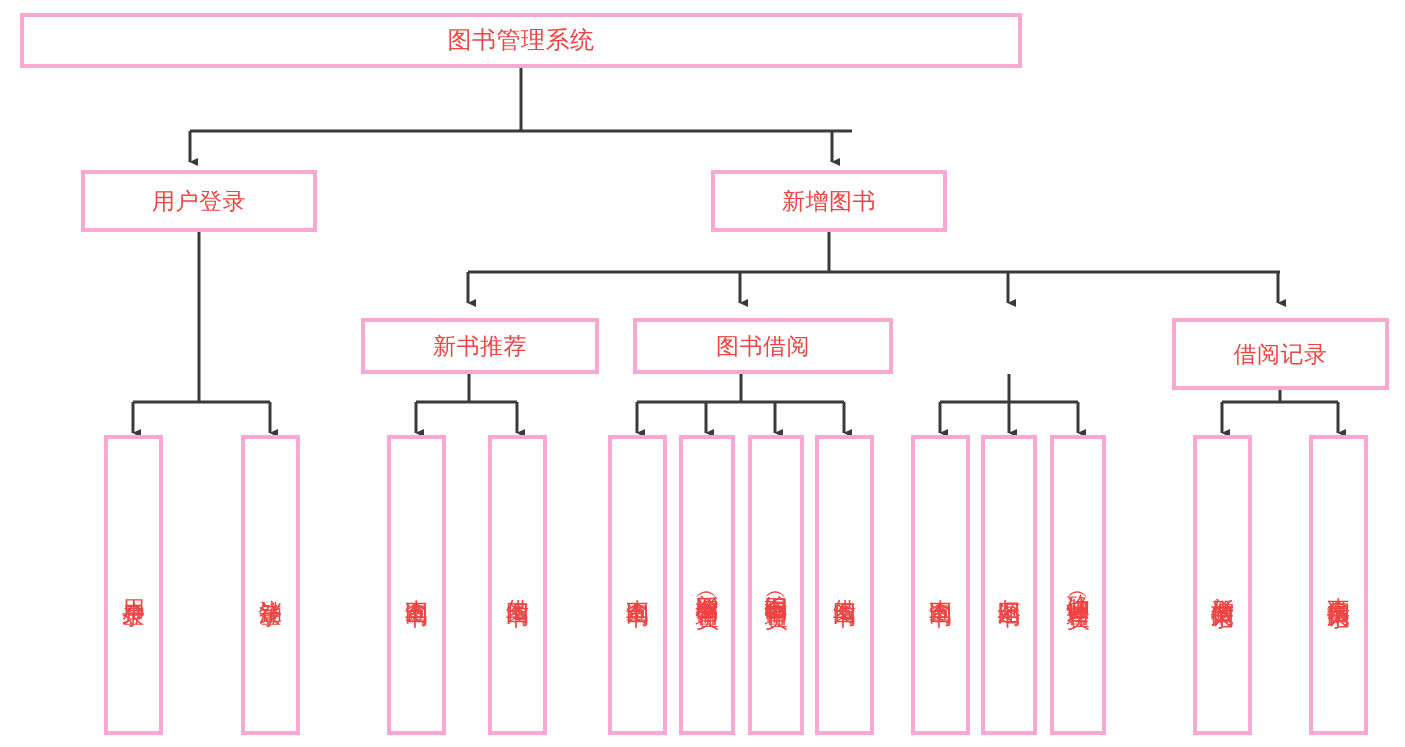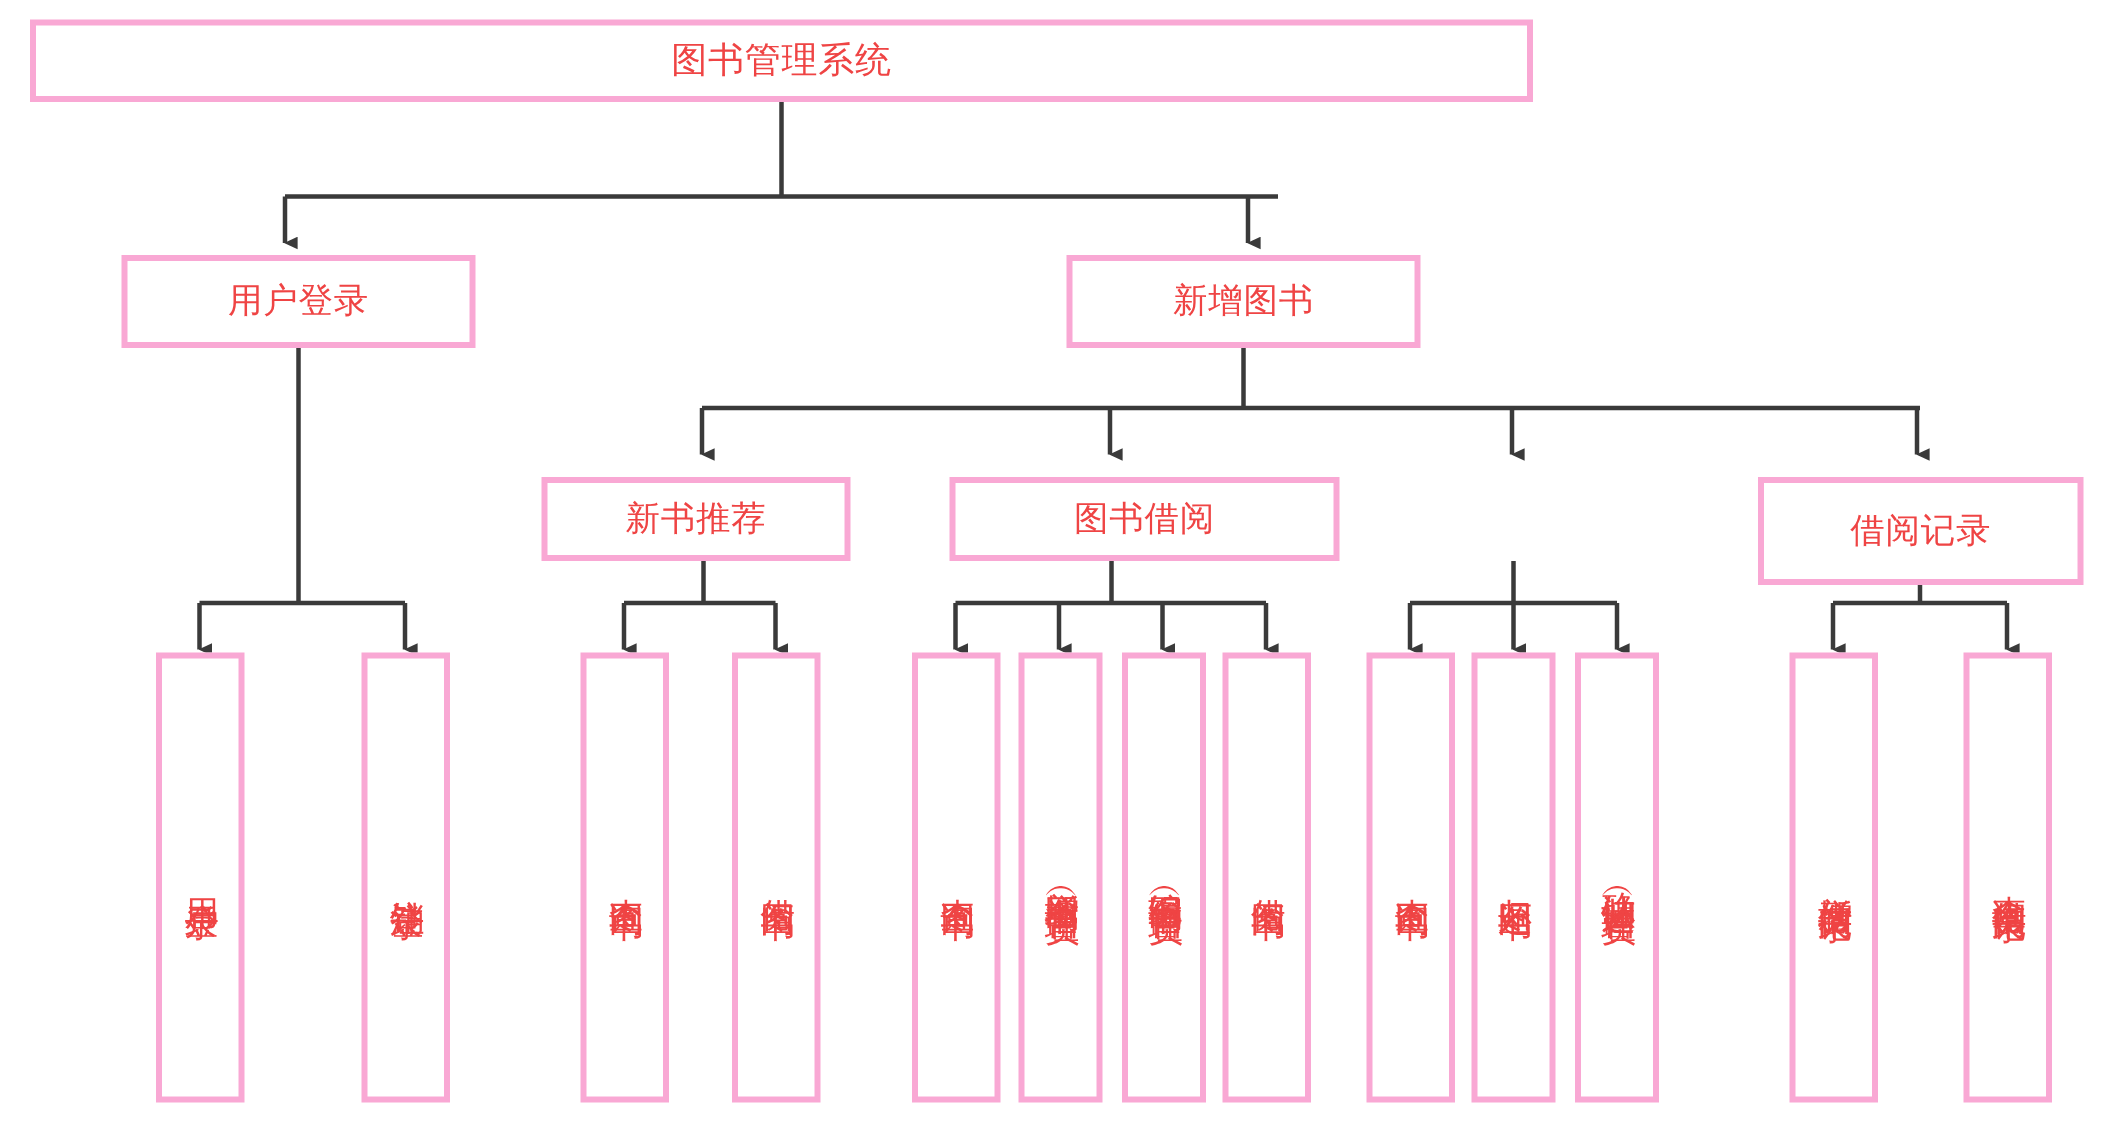--- a/index.html
+++ b/index.html
@@ -134,21 +134,21 @@
     <span class="node-label">图书管理系统</span>
   </div>
 
   <div class="node horiz" style="left:81px; top:170px; width:236px; height:62px;">
     <span class="node-label">用户登录</span>
   </div>
   <div class="node horiz" style="left:711px; top:170px; width:236px; height:62px;">
     <span class="node-label">新增图书</span>
   </div>
 
-  <div class="node horiz" style="left:361px; top:318px; width:206px; height:56px;">
+  <div class="node horiz" style="left:361px; top:318px; width:238px; height:56px;">
     <span class="node-label">新书推荐</span>
   </div>
   <div class="node horiz" style="left:633px; top:318px; width:260px; height:56px;">
     <span class="node-label">图书借阅</span>
   </div>
   <div class="node horiz" style="left:1172px; top:318px; width:217px; height:72px;">
     <span class="node-label">借阅记录</span>
   </div>
 
   <div class="node vert" style="left:104px; top:435px; width:59px; height:300px;">

